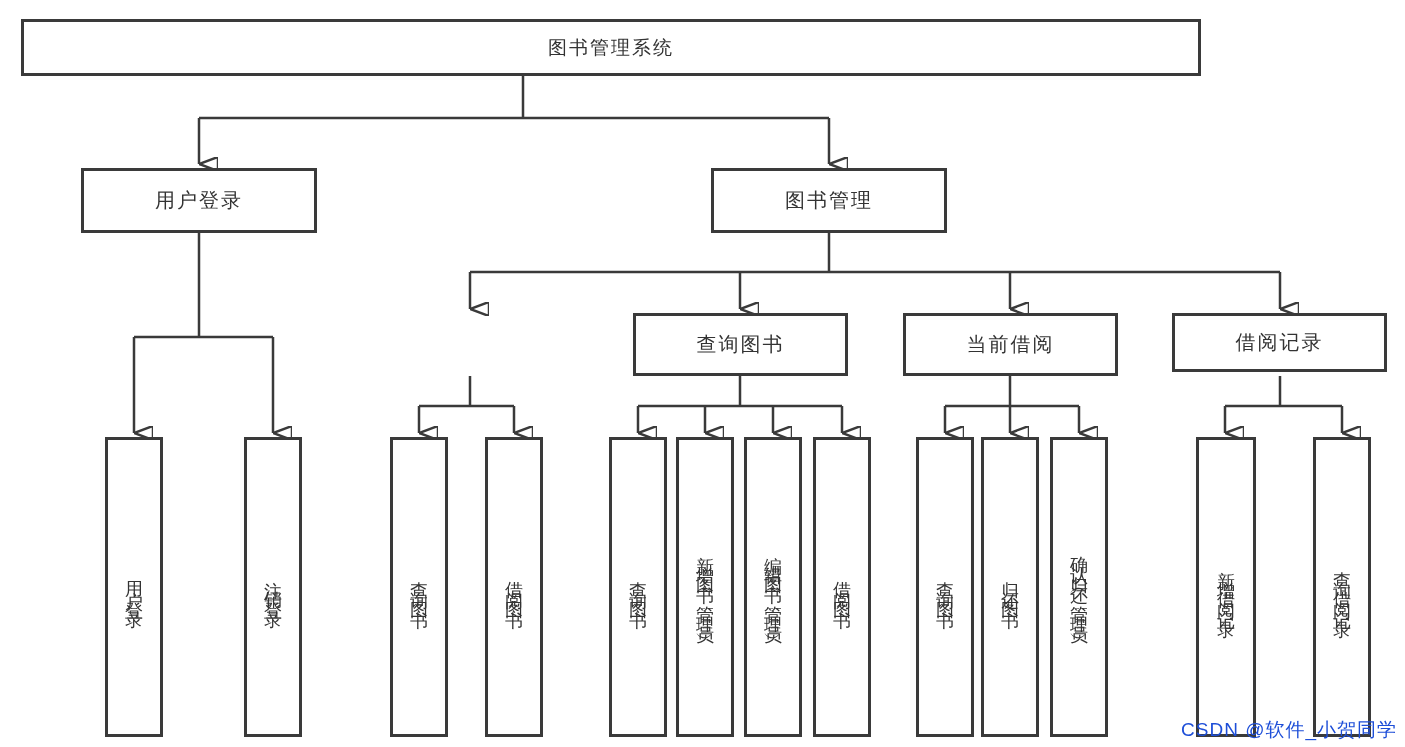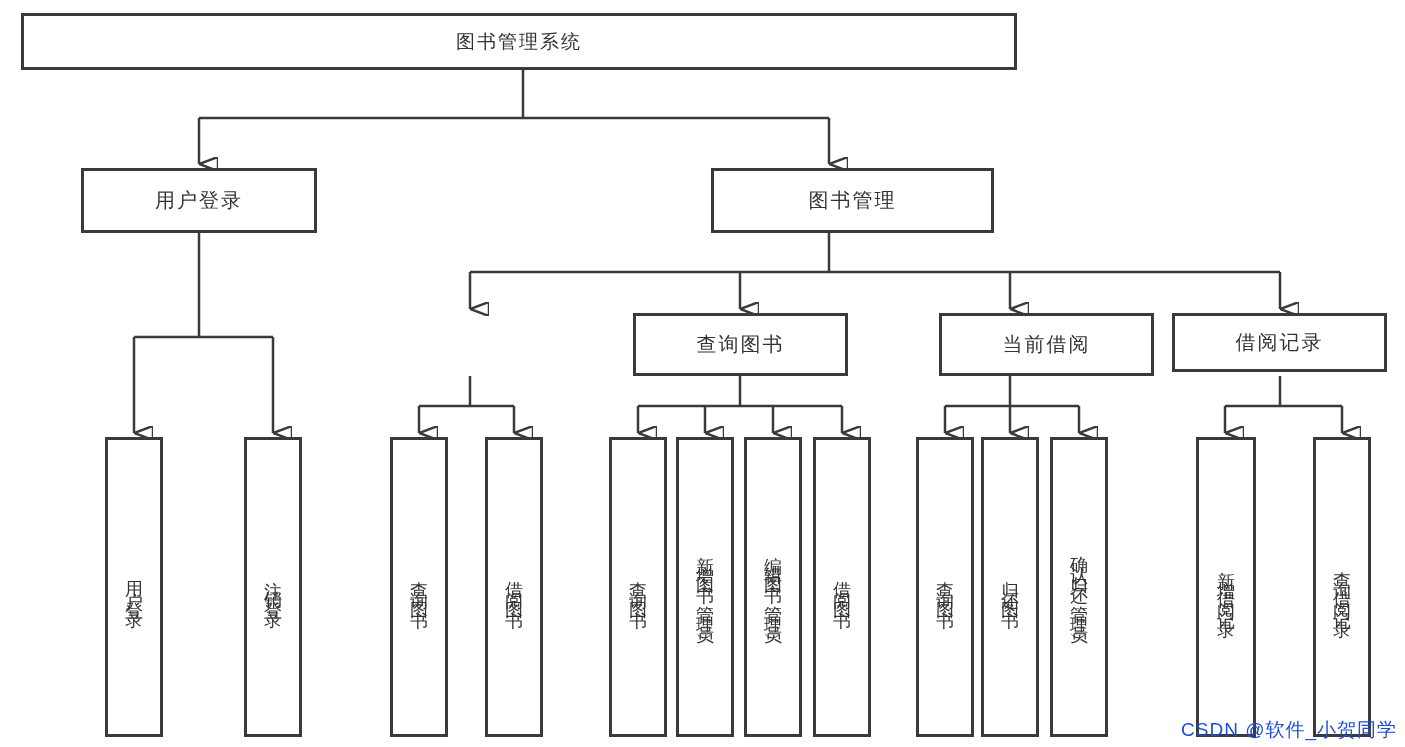--- a/index.html
+++ b/index.html
@@ -41,26 +41,26 @@
   }
   .leaf .vtext {
     writing-mode: vertical-rl;
     text-orientation: mixed;
     font-size: 18px;
     letter-spacing: 10px;
     line-height: 1;
     max-height: 296px;
   }
   
-  .n-root            { left: 21px;   top: 13px;  width: 996px; height: 57px; font-size: 19px; }
+  .n-root            { left: 21px;   top: 19px;  width: 1180px; height: 57px; font-size: 19px; }
   .n-user-login      { left: 81px;   top: 168px; width: 236px;  height: 65px; }
-  .n-book-mgmt       { left: 711px;  top: 168px; width: 283px;  height: 65px; }
+  .n-book-mgmt       { left: 711px;  top: 168px; width: 236px;  height: 65px; }
   .n-new-book-rec    { left: 363px;  top: 313px; width: 215px;  height: 63px; }
   .n-book-borrow     { left: 633px;  top: 313px; width: 215px;  height: 63px; }
-  .n-current-borrow  { left: 903px;  top: 313px; width: 215px;  height: 63px; margin-left: 36px; }
+  .n-current-borrow  { left: 903px;  top: 313px; width: 215px;  height: 63px; }
   .n-borrow-records  { left: 1172px; top: 313px; width: 215px;  height: 59px; }
   .leaf-0  { left: 105px; }
   .leaf-1  { left: 244px; }
   .leaf-2  { left: 390px; }
   .leaf-3  { left: 485px; }
   .leaf-4  { left: 609px; }
   .leaf-5  { left: 676px; }
   .leaf-6  { left: 744px; }
   .leaf-7  { left: 813px; }
   .leaf-8  { left: 916px; }

